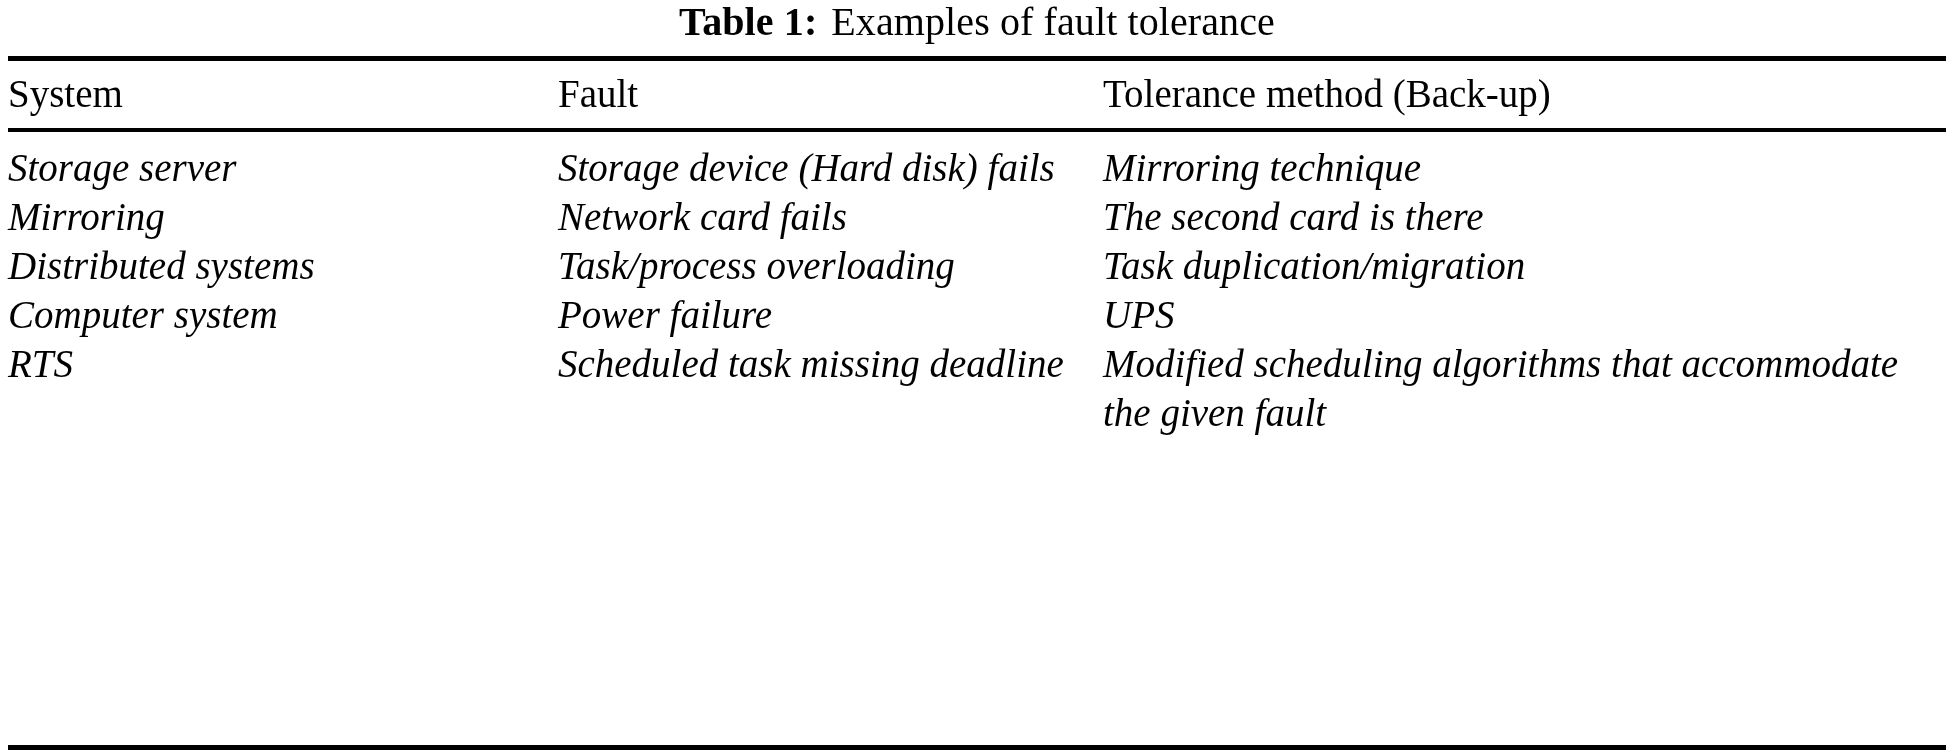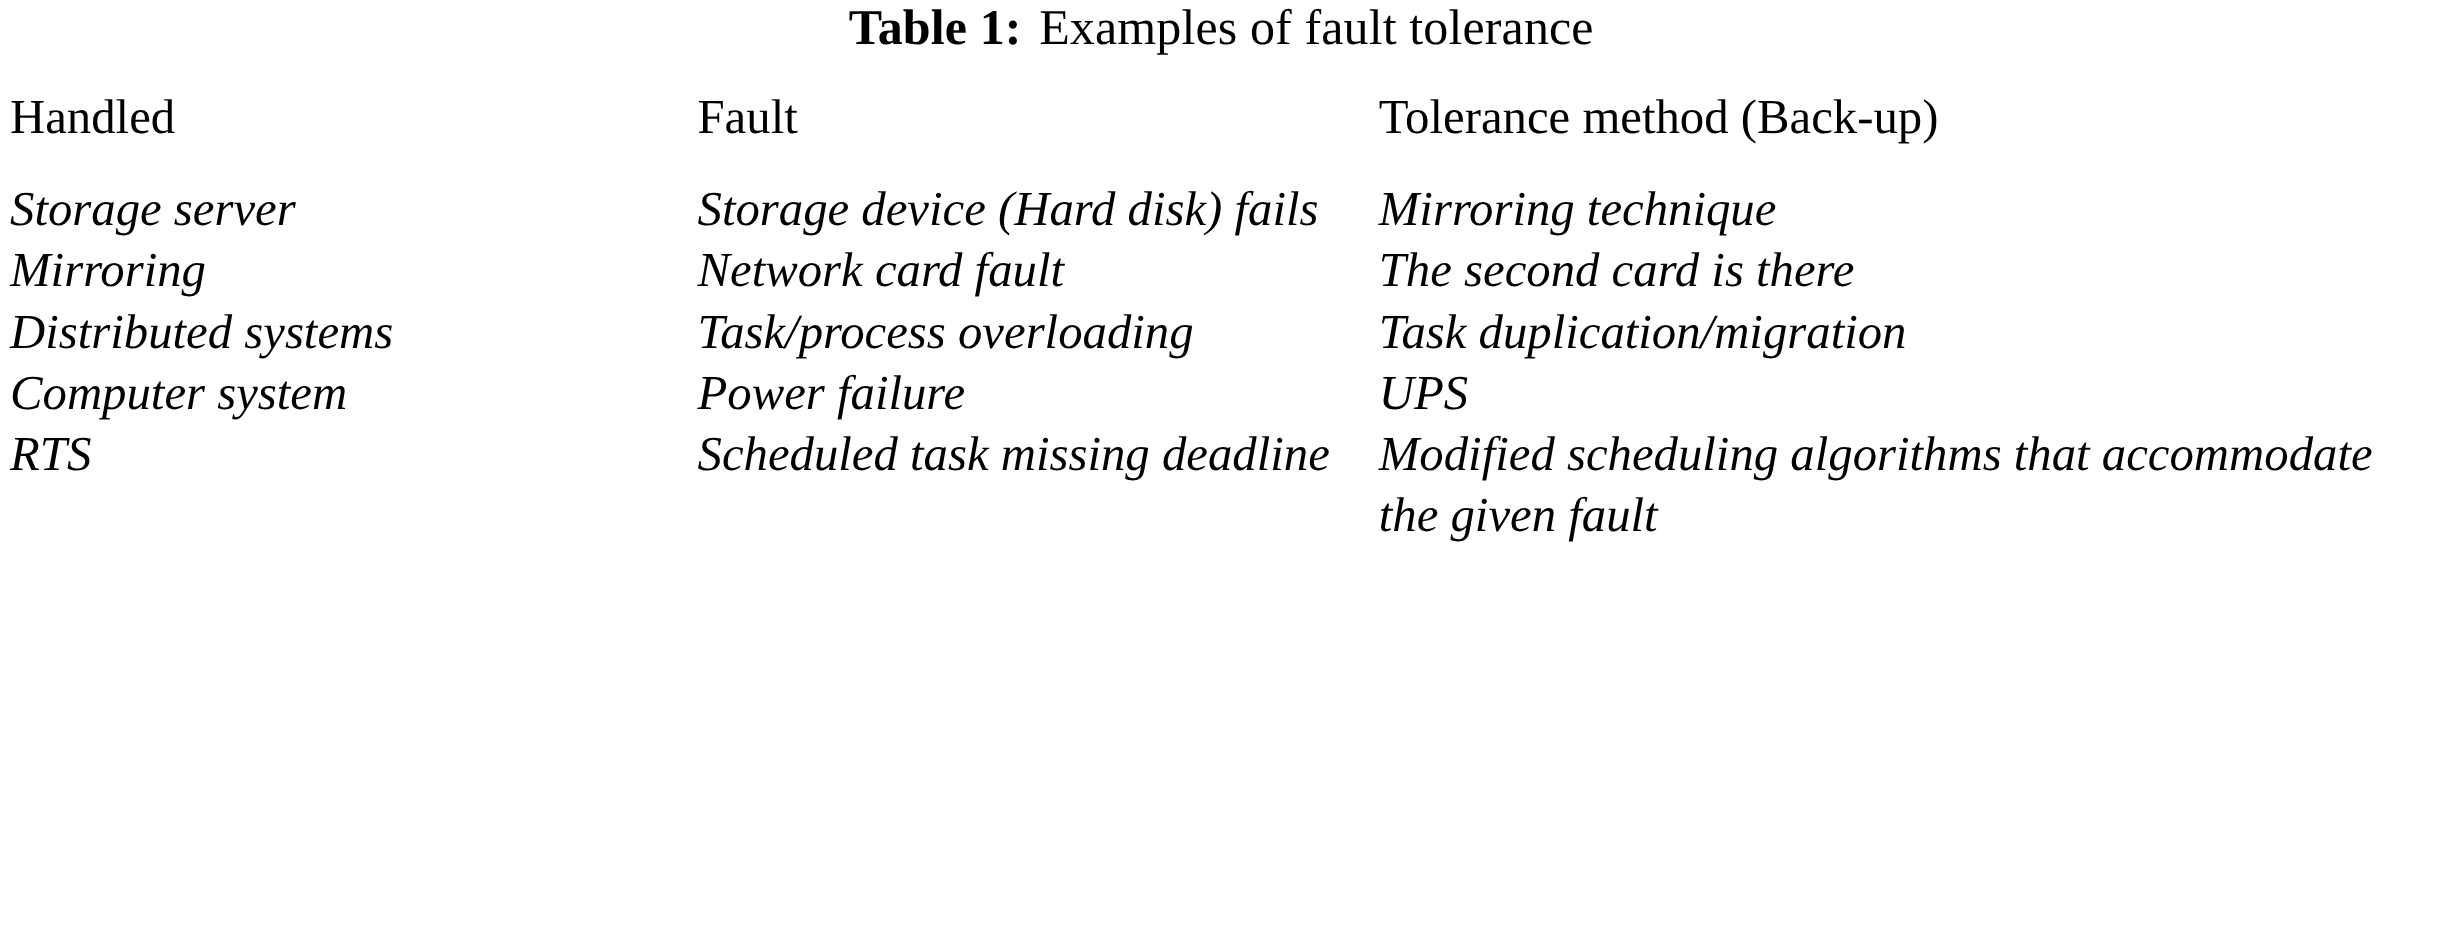--- a/index.html
+++ b/index.html
@@ -14,21 +14,20 @@
     color: #000000;
     overflow: hidden;
   }
   .table-figure {
     width: 1954px;
     height: 750px;
     box-sizing: border-box;
     padding: 0 8px;
     display: flex;
     flex-direction: column;
-    align-items: center;
   }
   .caption {
     text-align: center;
     font-size: 40px;
     line-height: 1.0;
     padding-top: 2px;
     padding-bottom: 14px;
     white-space: nowrap;
     letter-spacing: 0.1px;
   }
@@ -95,21 +94,21 @@
   <div class="rule-top"></div>
 
   <table class="data-table">
     <colgroup>
       <col class="c1">
         <col class="c2">
         <col class="c3">
     </colgroup>
     <thead>
       <tr>
-        <th>Handled</th>
+        <th>System</th>
         <th>Fault</th>
         <th>Tolerance method (Back-up)</th>
       </tr>
     </thead>
   </table>
 
   <div class="rule-mid"></div>
 
   <table class="data-table">
     <colgroup>
@@ -118,21 +117,21 @@
         <col class="c3">
     </colgroup>
     <tbody>
       <tr class="row-first">
         <td>Storage server</td>
         <td>Storage device (Hard disk) fails</td>
         <td>Mirroring technique</td>
       </tr>
       <tr>
         <td>Mirroring</td>
-        <td>Network card fault</td>
+        <td>Network card fails</td>
         <td>The second card is there</td>
       </tr>
       <tr>
         <td>Distributed systems</td>
         <td>Task/process overloading</td>
         <td>Task duplication/migration</td>
       </tr>
       <tr>
         <td>Computer system</td>
         <td>Power failure</td>

